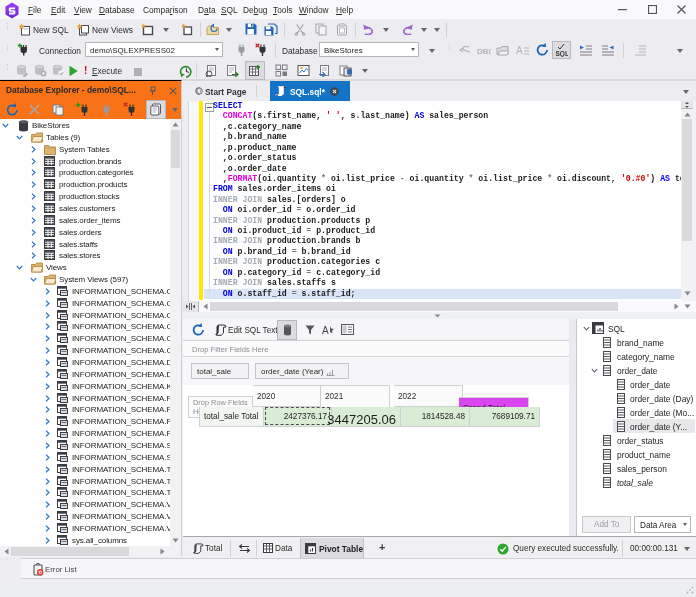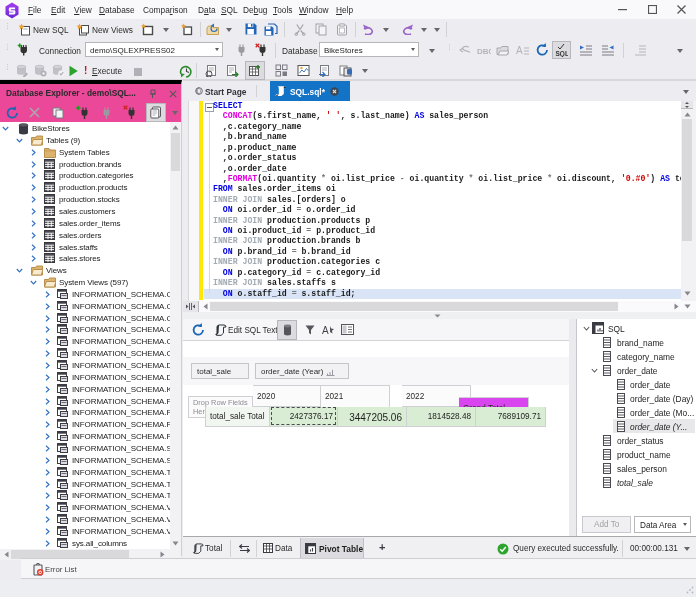--- a/index.html
+++ b/index.html
@@ -14,21 +14,21 @@
 .tbrow { left:0; width:696px; background:#ededf1; }
 #tb1 { top:19px; height:21px; }
 #tb2 { top:40px; height:21px; }
 #tb3 { top:61px; height:19px; border-bottom:1px solid #d8d8da; }
 .grip { width:3px; color:#b0b0b6; font-size:7px; line-height:3px; letter-spacing:0; }
 .tbtxt { font-size:8.3px; color:#2b2b2b; }
 .combo { background:#fff; border:1px solid #b6b6b9; height:15px; font-size:8px; color:#1e1e1e; }
 .combo .arr { position:absolute; right:3px; top:5px; width:0; height:0; border-left:2.8px solid transparent; border-right:2.8px solid transparent; border-top:3.6px solid #5a5a60; }
 .sep { width:1px; background:#d2d2d4; }
 
-#lpanel { left:0; top:80px; width:182px; height:476px; background:#ec4899; border-right:1px solid #cfcfd2; border-top:4px solid #000000; }
+#lpanel { left:0; top:80px; width:182px; height:476px; background:#f97316; border-right:1px solid #cfcfd2; border-top:1px solid #000000; }
 #lphead { left:6px; top:4px; font-size:8.4px; font-weight:bold; color:#2b2b2b; }
 #lptools { left:0; top:19px; width:181px; height:19px; }
 #ltree { left:0; top:38px; width:170px; height:427px; background:#ffffff; overflow:hidden; position:absolute; }
 .trow { position:absolute; height:12px; font-size:8px; color:#1a1a1a; white-space:nowrap; letter-spacing:-0.1px; }
 
 .sbtrack { background:#f2f2f4; position:absolute; }
 .sbthumb { background:#d9d9dc; position:absolute; }
 .sbarr { position:absolute; color:#868690; font-size:6px; }
 
 #docarea { left:183px; top:80px; width:513px; height:478px; background:#ededf1; position:absolute; border-top:1px solid #d8d8da; }
@@ -803,20 +803,23 @@
         <svg class="abs" style="left:139px;top:5px" width="13" height="12" viewBox="0 0 13 12">
             <text x="0" y="10" font-size="10" fill="#44444c" font-family="Liberation Sans">A</text>
             <path d="M8 2 l1.2 2.6 2.8 0.3 -2 1.9 0.5 2.7 -2.5-1.4" fill="#55555c"></path>
           </svg>
         <svg class="abs" style="left:158px;top:5px" width="13" height="11" viewBox="0 0 13 11">
             <rect x="0.5" y="0.5" width="12" height="10" fill="#fff" stroke="#55555c"></rect>
             <rect x="1.5" y="1.5" width="4" height="8" fill="#c8c8d0"></rect>
             <path d="M7 3 h4 M7 5.5 h4 M7 8 h4" stroke="#55555c" stroke-width="0.8"></path>
           </svg>
       </div>
+      <div class="abs" style="left:0;top:22px;width:386px;height:16px;border-bottom:1px solid #d4d4d8;background:#fbfbfc">
+        <span class="abs" style="left:9px;top:4px;font-size:7.6px;color:#8a8a92">Drop Filter Fields Here</span>
+      </div>
       <div class="abs" style="left:0;top:38px;width:386px;height:28px;background:#f7f7f9">
         <div class="abs" style="left:8px;top:6px;width:58px;height:16px;background:#f2f2f4;border:1px solid #c4c4ca">
             <span class="abs" style="left:5px;top:3px;font-size:8px;color:#2b2b2b">total_sale</span>
           </div>
         <div class="abs" style="left:72px;top:6px;width:94px;height:16px;background:#f2f2f4;border:1px solid #c4c4ca">
             <span class="abs" style="left:5px;top:3px;font-size:8px;color:#2b2b2b">order_date (Year)</span>
           <svg class="abs" style="left:70px;top:5px" width="9" height="7" viewBox="0 0 9 7">
               <path d="M1.5 6 v-1.5 M4 6 V3 M6.5 6 V0.8 M0.5 6.5 h8" stroke="#9a9aa2" stroke-width="1" fill="none"></path>
             </svg>
         </div>
@@ -824,37 +827,37 @@
       <div class="abs" style="left:5px;top:66px;width:341px;height:22px">
         <div class="abs" style="left:0;top:11px;width:65px;height:22px;border:1px solid #d0d0d4;background:#fbfbfc">
             <span class="abs" style="left:4px;top:2px;font-size:7.4px;color:#8a8a92;line-height:8.5px">Drop Row Fields<br>Here</span>
           </div>
         <div class="abs" style="left:65px;top:0;width:68px;height:22px;border:1px solid #d0d0d4;border-left:none;background:#fbfbfc">
             <span class="abs" style="left:4px;top:6px;font-size:8.2px;color:#2b2b2b">2020</span>
           </div>
         <div class="abs" style="left:133px;top:0;width:69px;height:36px;border:1px solid #d0d0d4;border-left:none;background:#fbfbfc">
             <span class="abs" style="left:4px;top:6px;font-size:8.2px;color:#2b2b2b">2021</span>
           </div>
-        <div class="abs" style="left:214px;top:0;width:69px;height:22px;border:1px solid #d0d0d4;border-left:none;background:#fbfbfc">
+        <div class="abs" style="left:206px;top:0;width:69px;height:22px;border:1px solid #d0d0d4;border-left:none;background:#fbfbfc">
             <span class="abs" style="left:4px;top:6px;font-size:8.2px;color:#2b2b2b">2022</span>
           </div>
         <div class="abs" style="left:271px;top:12px;width:70px;height:22px;border:1px solid #d0d0d4;border-left:none;background:#d946ef">
             <span class="abs" style="left:4px;top:6px;font-size:8.2px;color:#2b2b2b">Grand Total</span>
           </div>
       </div>
-      <div class="abs" style="left:22px;top:88px;width:341px;height:36px">
+      <div class="abs" style="left:16px;top:88px;width:341px;height:36px">
         <div class="abs" style="left:0;top:0;width:65px;height:20px;border:1px solid #d0d0d4;border-top:none;background:#f2f6f1">
             <span class="abs" style="left:4px;top:5px;font-size:8.2px;color:#1e1e1e">total_sale Total</span>
           </div>
         <div class="abs" style="left:65px;top:0;width:68px;height:20px;border:1px solid #d0d0d4;border-top:none;border-left:none;background:#d9ecd4">
             <div class="abs" style="left:1px;top:0px;right:1px;bottom:1px;border:1px dashed #4a4a50"></div>
             <span class="abs" style="right:4px;top:5px;font-size:8.2px;color:#1e1e1e">2427376.17</span>
           </div>
         <div class="abs" style="left:133px;top:0;width:69px;height:20px;border:1px solid #d0d0d4;border-top:none;border-left:none;background:#d9edd5">
-            <span class="abs" style="right:4px;top:5px;font-size:10px;color:#1e1e1e">3447205.06</span>
+            <span class="abs" style="right:4px;top:5px;font-size:13px;color:#1e1e1e">3447205.06</span>
           </div>
         <div class="abs" style="left:202px;top:0;width:69px;height:20px;border:1px solid #d0d0d4;border-top:none;border-left:none;background:#d9edd5">
             <span class="abs" style="right:4px;top:5px;font-size:8.2px;color:#1e1e1e">1814528.48</span>
           </div>
         <div class="abs" style="left:271px;top:0;width:70px;height:20px;border:1px solid #d0d0d4;border-top:none;border-left:none;background:#d9edd5">
             <span class="abs" style="right:4px;top:5px;font-size:8.2px;color:#1e1e1e">7689109.71</span>
           </div>
       </div>
     </div>
     <div class="abs" style="left:386px;top:238px;width:7px;height:217px;background:#ebebef"></div>
@@ -900,21 +903,21 @@
         <span class="abs" style="left:53px;top:75px;font-size:8.4px;color:#1e1e1e;white-space:nowrap">order_date (Day)</span>
       <span class="abs" style="left:40px;top:88px"><svg width="8" height="11" viewBox="0 0 8 11">
             <rect x="0.5" y="0.5" width="7" height="10" fill="#fff" stroke="#4a4a52"></rect>
             <path d="M0.5 3 h7 M0.5 5.5 h7 M0.5 8 h7" stroke="#4a4a52" stroke-width="0.9"></path>
           </svg></span>
         <span class="abs" style="left:53px;top:89px;font-size:8.4px;color:#1e1e1e;white-space:nowrap">order_date (Mo...</span>
       <span class="abs" style="left:40px;top:102px"><svg width="8" height="11" viewBox="0 0 8 11">
             <rect x="0.5" y="0.5" width="7" height="10" fill="#fff" stroke="#4a4a52"></rect>
             <path d="M0.5 3 h7 M0.5 5.5 h7 M0.5 8 h7" stroke="#4a4a52" stroke-width="0.9"></path>
           </svg></span>
-        <span class="abs" style="left:53px;top:103px;font-size:8.4px;color:#1e1e1e;font-style:italic;white-space:nowrap">order_date (Y...</span>
+        <span class="abs" style="left:53px;top:103px;font-size:8.4px;color:#1e1e1e;white-space:nowrap">order_date (Y...</span>
       <span class="abs" style="left:26px;top:116px"><svg width="8" height="11" viewBox="0 0 8 11">
             <rect x="0.5" y="0.5" width="7" height="10" fill="#fff" stroke="#4a4a52"></rect>
             <path d="M0.5 3 h7 M0.5 5.5 h7 M0.5 8 h7" stroke="#4a4a52" stroke-width="0.9"></path>
           </svg></span>
         <span class="abs" style="left:40px;top:117px;font-size:8.4px;color:#1e1e1e;white-space:nowrap">order_status</span>
       <span class="abs" style="left:26px;top:130px"><svg width="8" height="11" viewBox="0 0 8 11">
             <rect x="0.5" y="0.5" width="7" height="10" fill="#fff" stroke="#4a4a52"></rect>
             <path d="M0.5 3 h7 M0.5 5.5 h7 M0.5 8 h7" stroke="#4a4a52" stroke-width="0.9"></path>
           </svg></span>
         <span class="abs" style="left:40px;top:131px;font-size:8.4px;color:#1e1e1e;white-space:nowrap">product_name</span>

